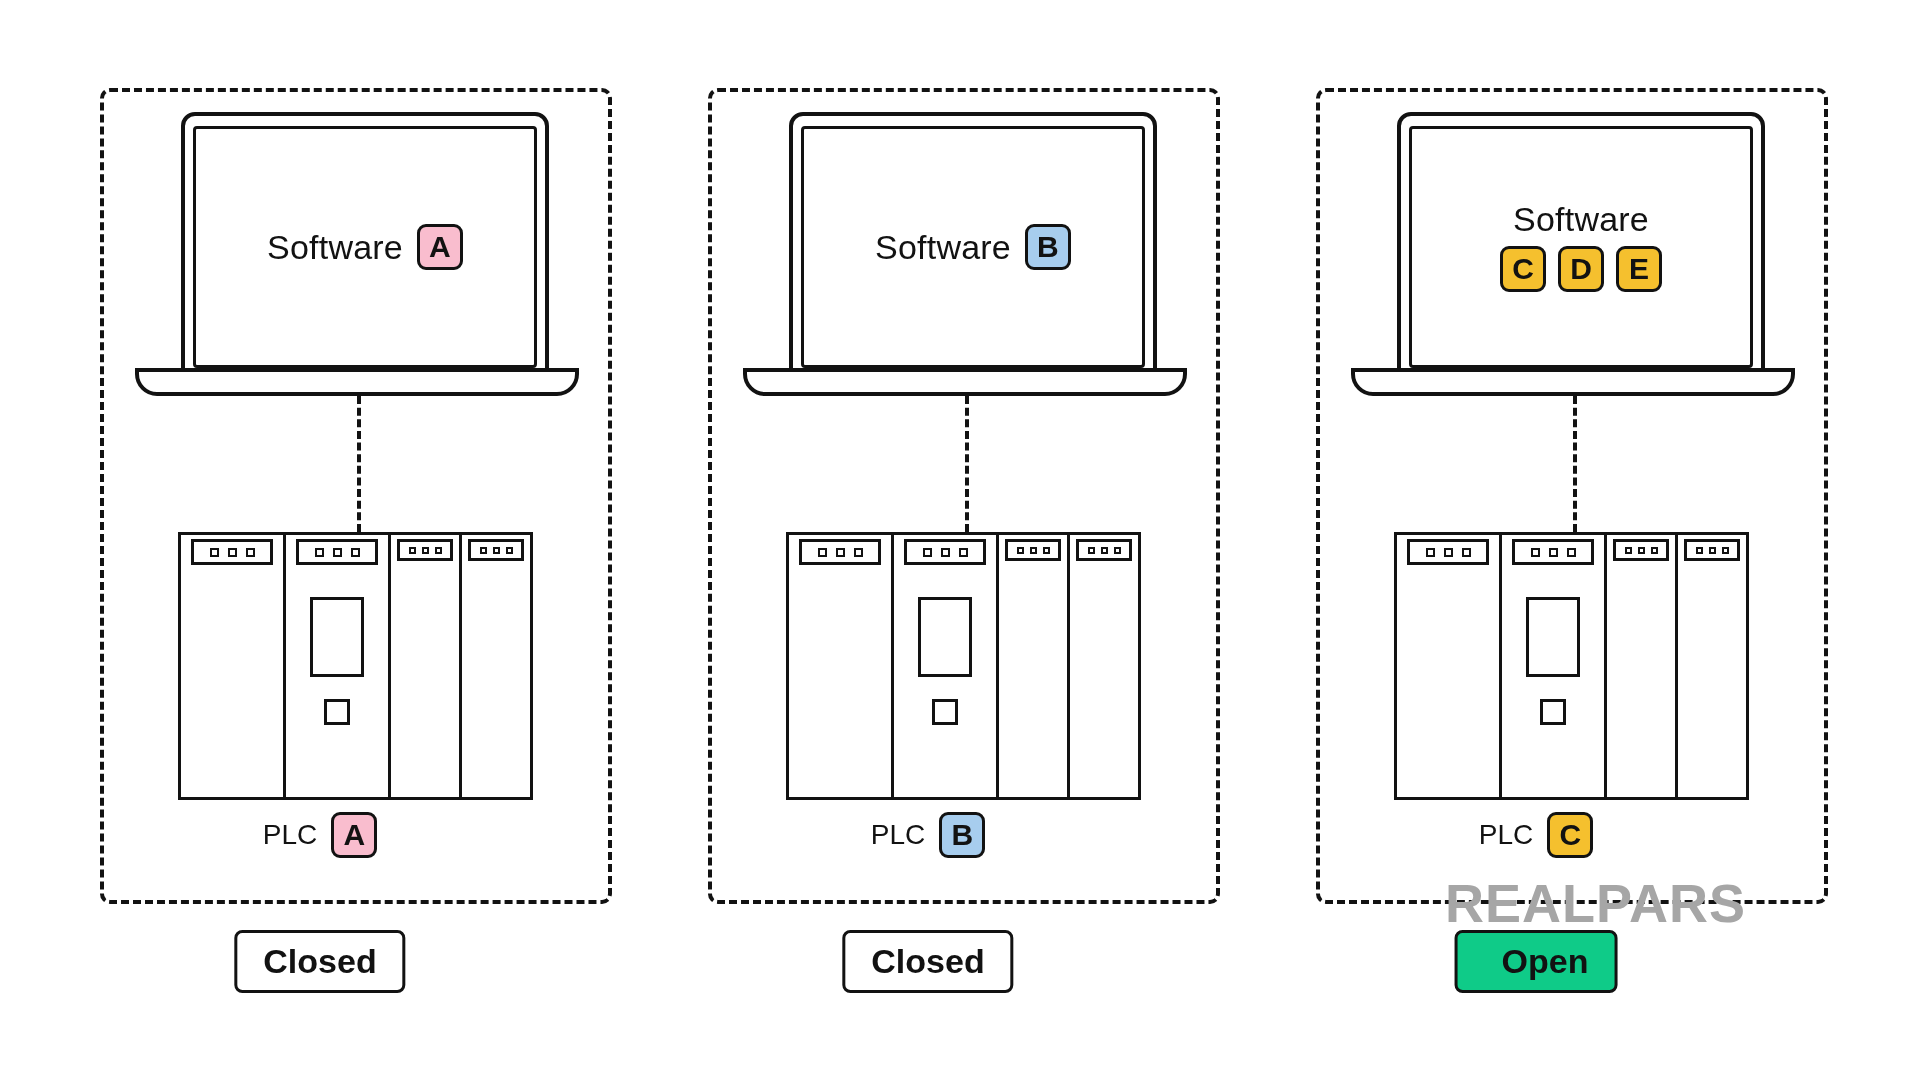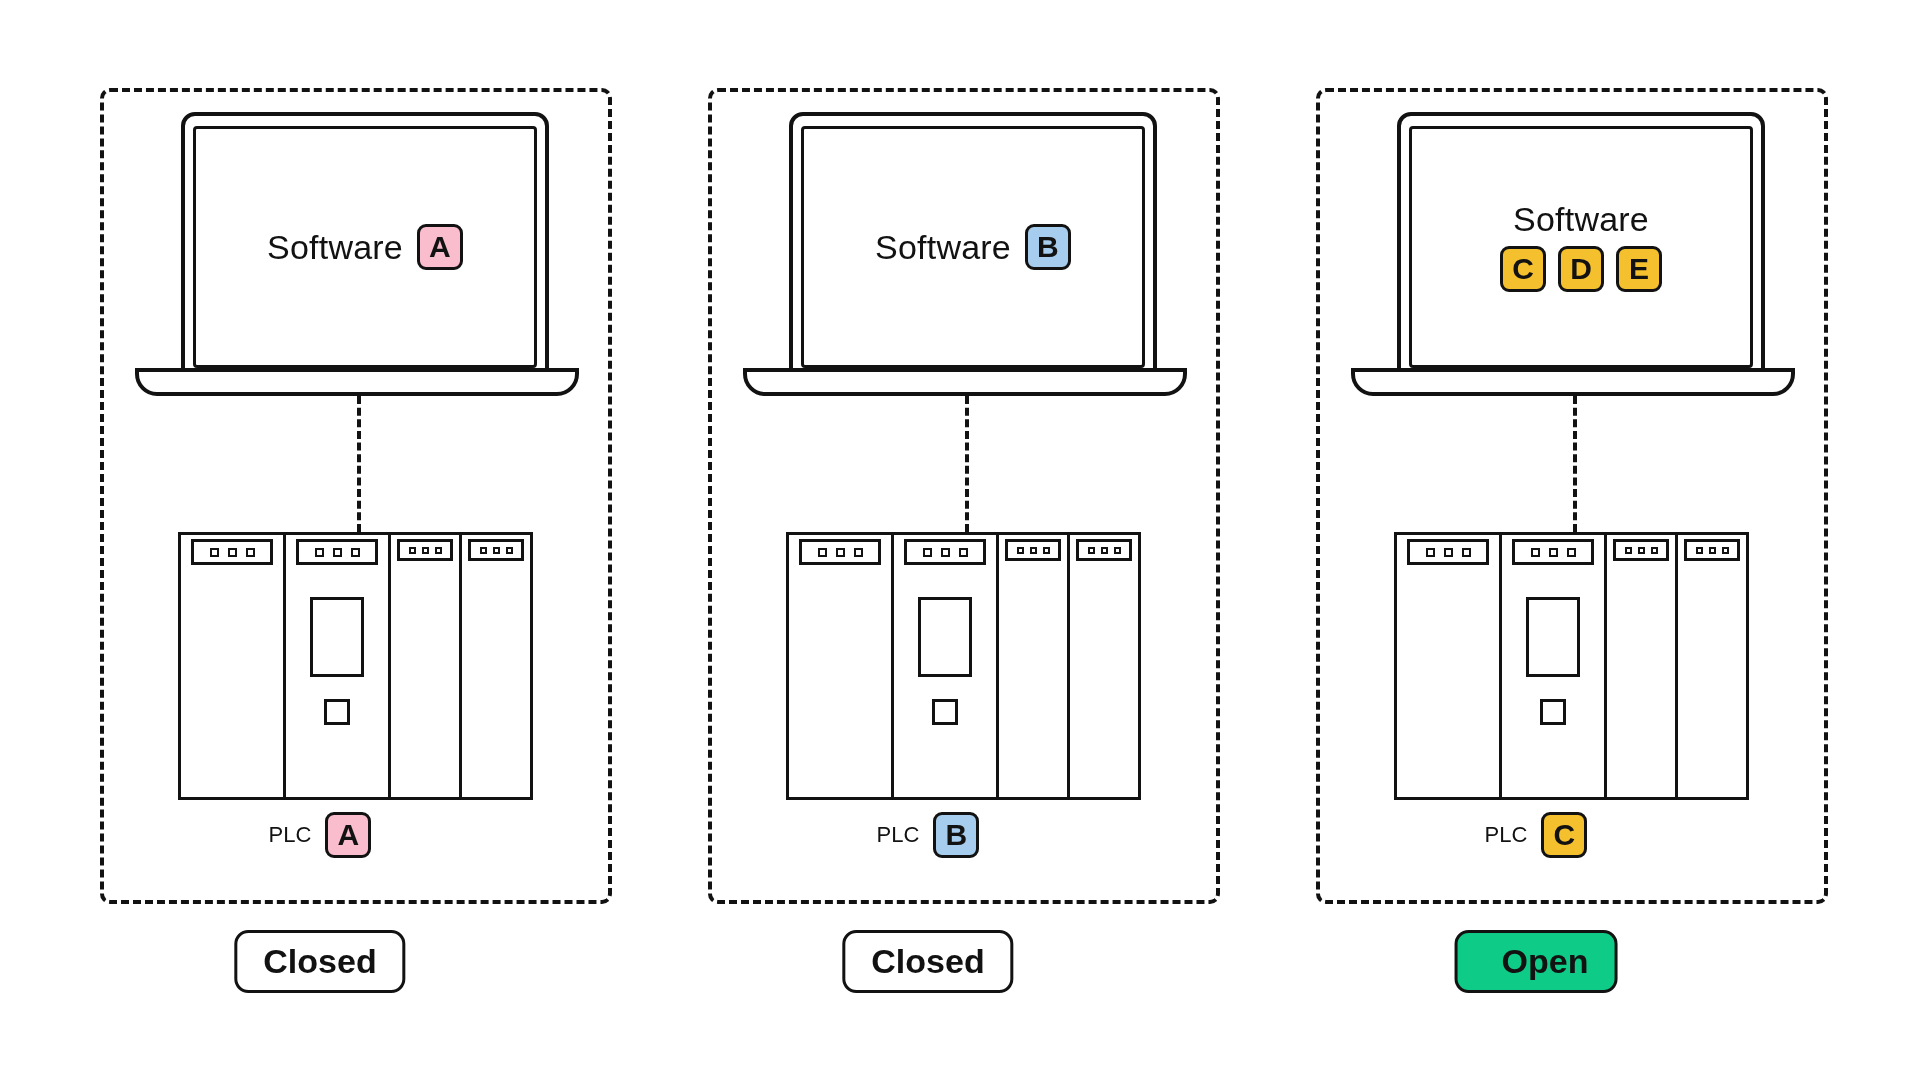--- a/index.html
+++ b/index.html
@@ -217,33 +217,33 @@
     position: absolute;
     top: 812px;
     left: 0;
     width: 640px;
     display: flex;
     align-items: center;
     justify-content: center;
     gap: 14px;
   }
   .plc-caption .plc-text {
-    font-size: 22px;
+    font-size: 28px;
     color: #121212;
     line-height: 1;
   }
 
   
   .status-pill {
     position: absolute;
     top: 930px;
     left: 50%;
     transform: translateX(-50%);
     border: 3px solid #121212;
-    border-radius: 14px;
+    border-radius: 8px;
     box-sizing: border-box;
     padding: 10px 26px;
     font-size: 34px;
     font-weight: 700;
     color: #121212;
     line-height: 1.1;
     background: #ffffff;
     white-space: nowrap;
     z-index: 5;
   }
@@ -439,14 +439,15 @@
     </div>
 
     <div class="plc-caption">
       <span class="plc-text">PLC</span>
       <span class="badge yellow">C</span>
     </div>
 
     <div class="status-pill open">Open</div>
   </div>
 
+  <div class="watermark">REALPARS</div>
 
 </div>
 
 </body></html>

